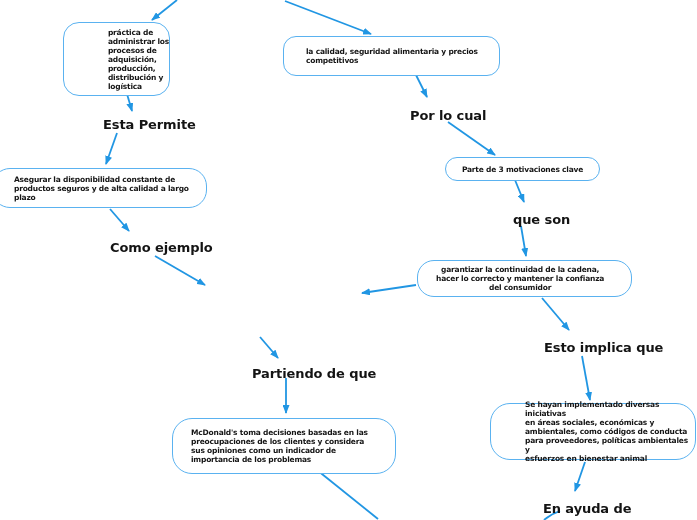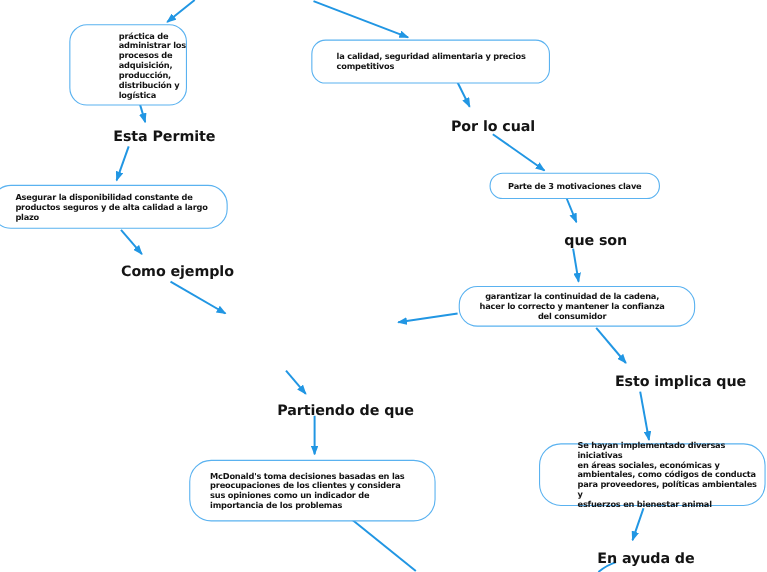--- a/index.html
+++ b/index.html
@@ -27,21 +27,21 @@
   #node-motivaciones{left:433px;top:157px;width:155px;height:24px;border-radius:12px;justify-content:center;text-align:center;margin-left:12px;}
   #node-garantizar{left:417px;top:260px;width:215px;height:37px;border-radius:17px;padding-left:18px;text-align:center;}
   #node-mcdonalds-colaboro{left:135px;top:288px;width:222px;height:48px;border-radius:20px;padding-left:20px;}
   #node-mcdonalds-decisiones{left:172px;top:418px;width:224px;height:56px;border-radius:20px;padding-left:18px;}
   #node-iniciativas{left:490px;top:403px;width:206px;height:57px;border-radius:20px;padding-left:34px;}
   
   #label-esta-permite{left:103px;top:117px;}
   #label-por-lo-cual{left:410px;top:108px;}
   #label-como-ejemplo{left:110px;top:240px;}
   #label-que-son{left:513px;top:212px;}
-  #label-esto-implica-que{left:559px;top:340px;text-align:center;}
+  #label-esto-implica-que{left:544px;top:340px;text-align:center;}
   #label-partiendo-de-que{left:252px;top:366px;}
   #label-en-ayuda-de{left:543px;top:501px;}
 </style>
 </head>
 <body>
 
 <div id="canvas">
 
   <svg id="edges" width="697" height="520" viewBox="0 0 697 520">
     <defs>

